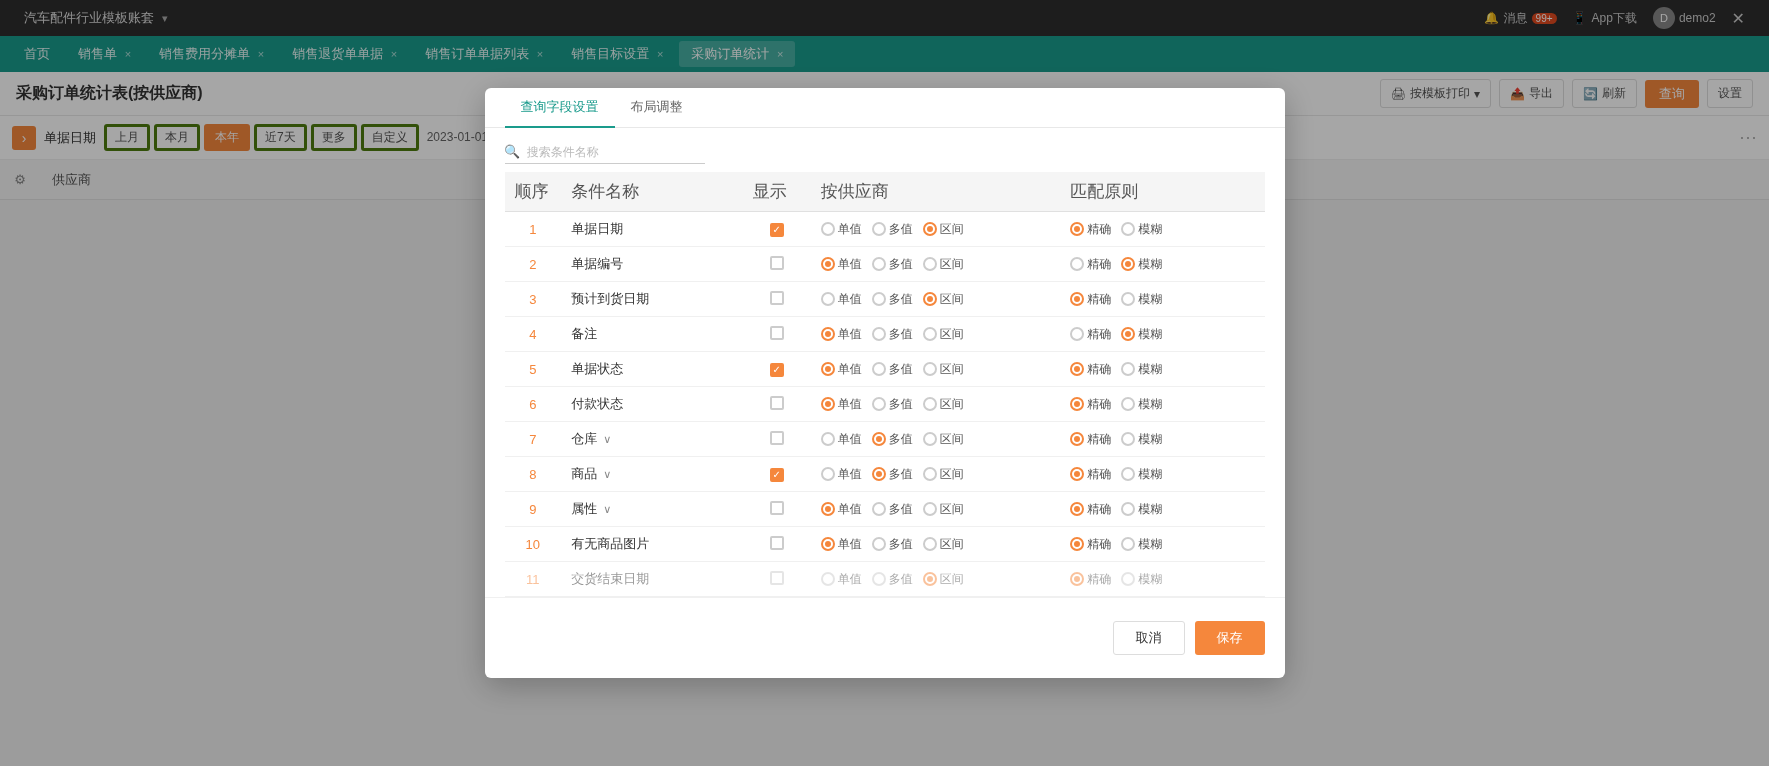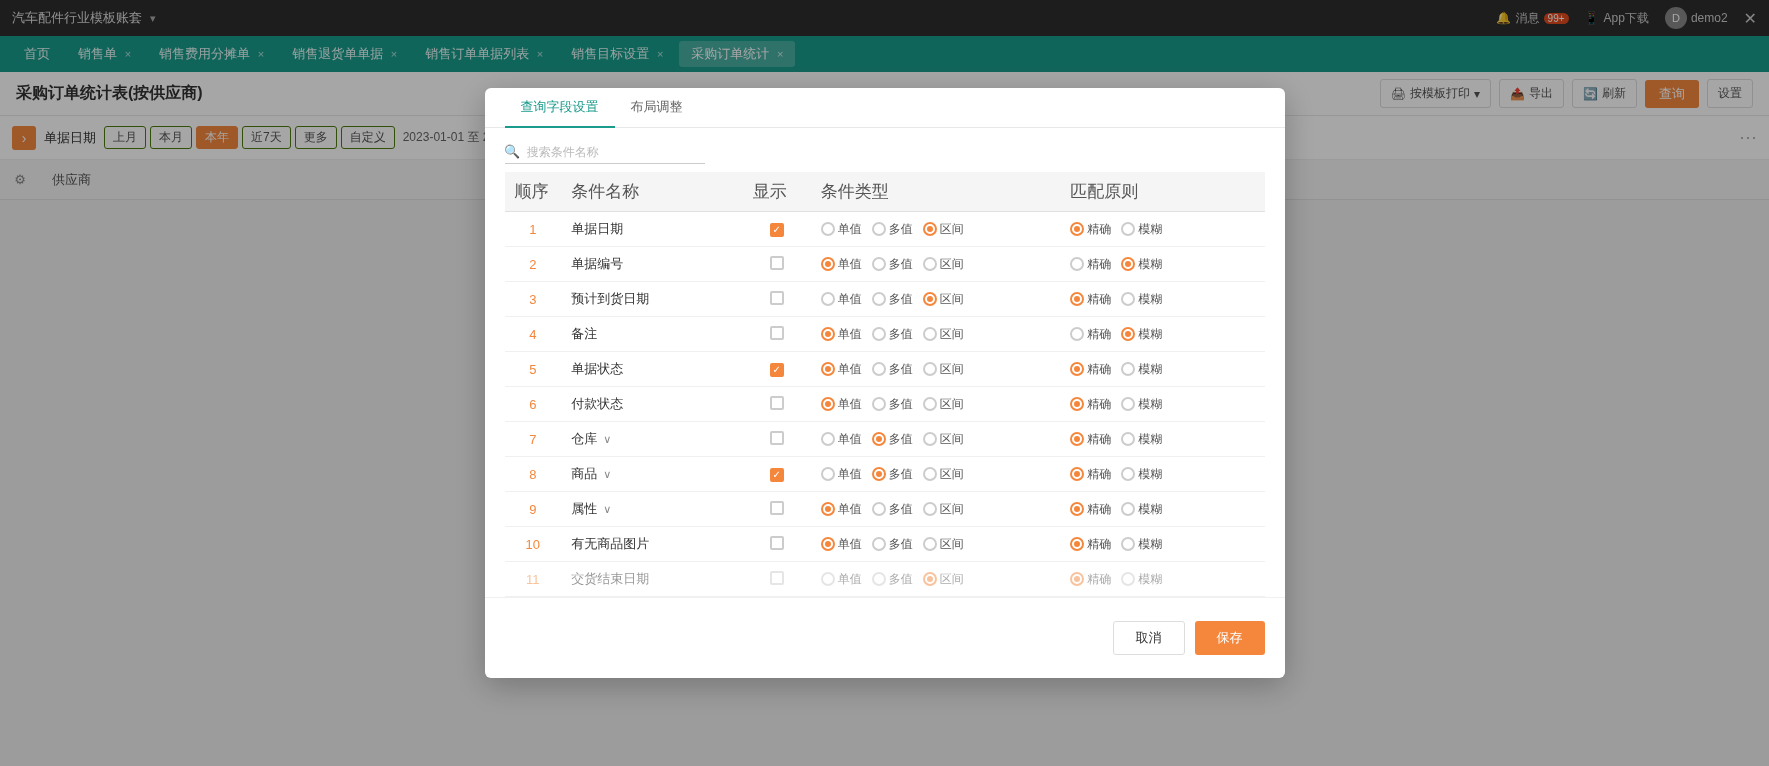--- a/index.html
+++ b/index.html
@@ -5,21 +5,21 @@
     * { box-sizing: border-box; margin: 0; padding: 0; }
     body { font-family: 'Microsoft YaHei', Arial, sans-serif; font-size: 13px; background: #f0f0f0; overflow: hidden; }
 
     
     .top-bar {
       height: 36px;
       background: #2d2d2d;
       display: flex;
       align-items: center;
       justify-content: space-between;
-      padding: 0 12px;
+      padding: 0 24px;
       color: #ccc;
       font-size: 12px;
     }
     .top-bar-left { display: flex; align-items: center; gap: 8px; }
     .top-bar-title { color: #ddd; font-size: 13px; }
     .top-bar-right { display: flex; align-items: center; gap: 16px; }
     .top-bar-badge { background: #e04a1f; color: #fff; border-radius: 8px; padding: 0 4px; font-size: 10px; }
     .top-bar-icon-group { display: flex; align-items: center; gap: 4px; cursor: pointer; color: #ccc; }
     .close-top { color: #ccc; cursor: pointer; font-size: 16px; }
 
@@ -84,21 +84,21 @@
       background: #fff;
       display: flex;
       align-items: center;
       padding: 0 12px;
       gap: 8px;
       border-bottom: 1px solid #eee;
     }
     .filter-toggle { width: 24px; height: 24px; background: #f5873c; color: #fff; border-radius: 3px; display: flex; align-items: center; justify-content: center; cursor: pointer; font-size: 14px; }
     .filter-label { color: #333; font-size: 13px; }
     .filter-date-btns { display: flex; gap: 4px; }
-    .date-btn { padding: 2px 8px; border-radius: 3px; font-size: 12px; cursor: pointer; border: 1px solid #4d7c0f; color: #555; background: #fff; }
+    .date-btn { padding: 2px 8px; border-radius: 3px; font-size: 12px; cursor: pointer; border: 3px solid #4d7c0f; color: #555; background: #fff; }
     .date-btn.active { background: #f5873c; color: #fff; border-color: #f5873c; }
     .date-range { font-size: 12px; color: #666; }
     .filter-right { margin-left: auto; display: flex; gap: 8px; }
 
     
     .table-area {
       background: #fff;
       margin: 0;
     }
     .table-header-row {
@@ -400,21 +400,21 @@
       </div>
     </div>
 
     <div class="dialog-table-wrapper">
       <table class="dialog-table">
         <thead>
           <tr>
             <th class="col-order">顺序</th>
             <th class="col-name">条件名称</th>
             <th class="col-display">显示</th>
-            <th class="col-type">条件类型</th>
+            <th class="col-type">按供应商</th>
             <th class="col-rule">匹配原则</th>
           </tr>
         </thead>
         <tbody id="dialog-table-body">
         <tr>
               <td class="col-order" style="color: rgb(245, 135, 60);">1</td>
               <td class="col-name">单据日期</td>
               <td class="col-display" style="text-align: center;"><span class="cb-box checked"></span></td>
               <td class="col-type">
                 <div class="radio-group">

